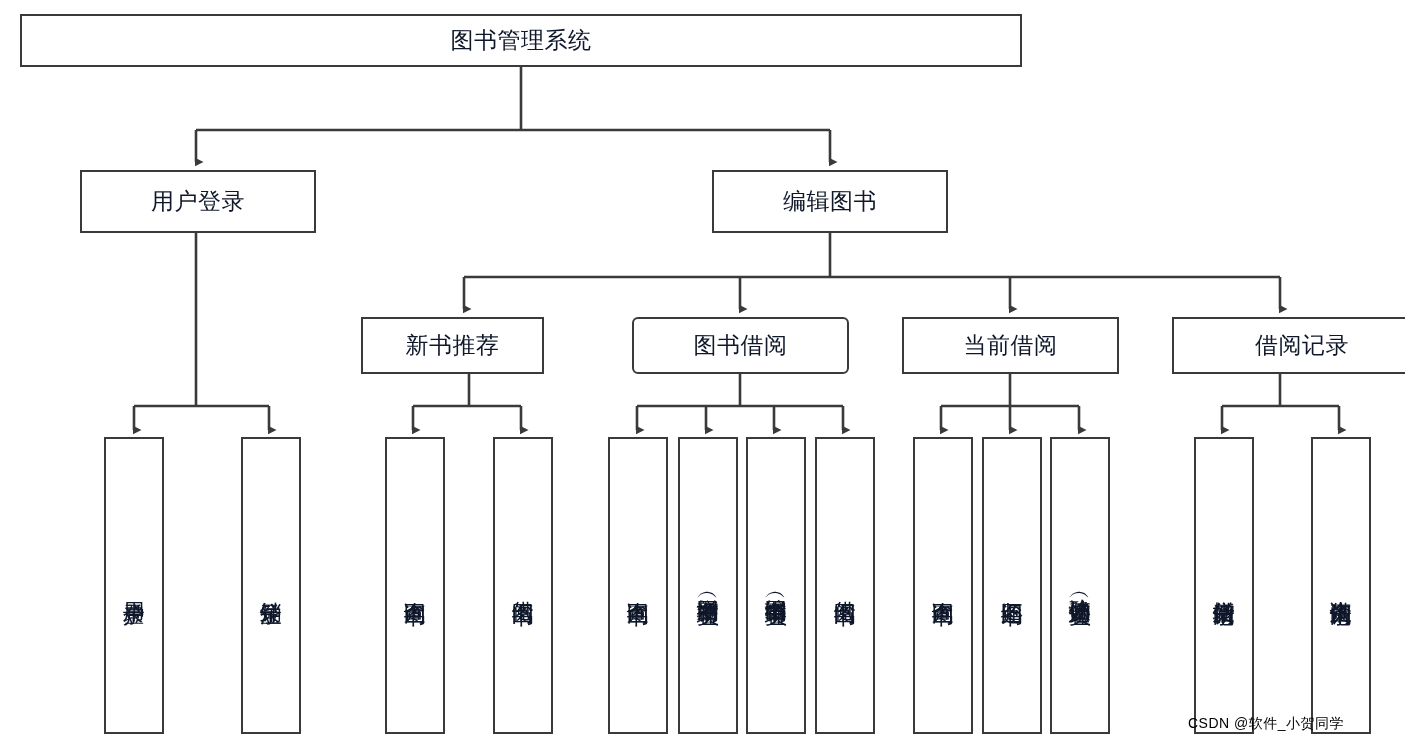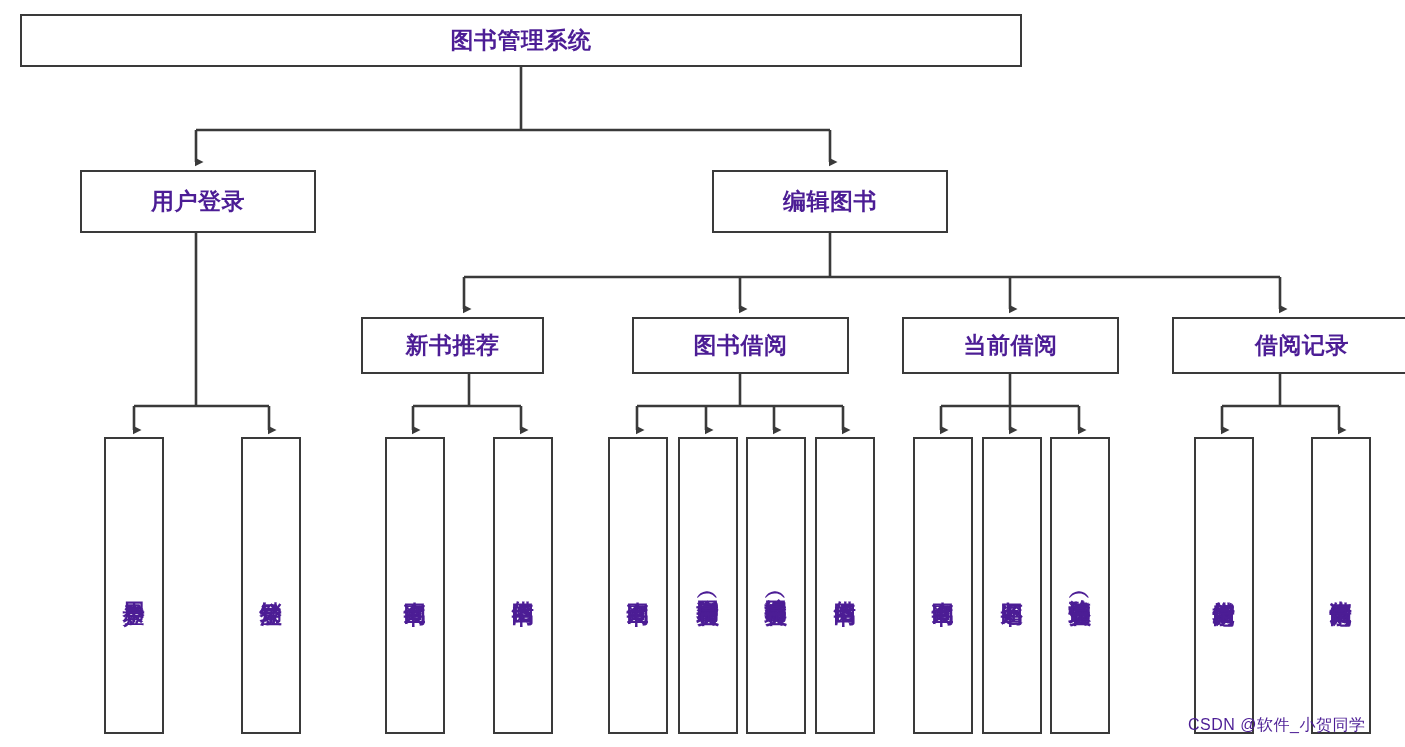--- a/index.html
+++ b/index.html
@@ -33,44 +33,43 @@
     background: #ffffff;
     display: flex;
     align-items: center;
     justify-content: center;
     z-index: 2;
   }
   .node .label {
     font-size: 23px;
     line-height: 1.18;
     letter-spacing: 0.5px;
-    color: #4c1d95;
+    color: #0f172a;
     white-space: nowrap;
-    font-weight: bold;
   }
   .node.vert {
     writing-mode: vertical-rl;
     text-orientation: upright;
   }
   .node.vert .label {
     writing-mode: vertical-rl;
     text-orientation: upright;
     font-size: 22px;
     line-height: 1.06;
     letter-spacing: 1px;
     white-space: normal;
     text-align: center;
     max-height: 270px;
   }
   #watermark {
     position: absolute;
     left: 1188px;
     top: 715px;
-    font-size: 16px;
-    color: #4c1d95;
+    font-size: 14px;
+    color: #000000;
     letter-spacing: 0.5px;
     z-index: 3;
     white-space: nowrap;
   }
 </style>
 </head>
 <body>
 
 <div id="canvas">
 
@@ -131,21 +130,21 @@
   <div class="node" style="left:80px; top:170px; width:236px; height:63px;">
     <span class="label">用户登录</span>
   </div>
   <div class="node" style="left:712px; top:170px; width:236px; height:63px;">
     <span class="label">编辑图书</span>
   </div>
 
   <div class="node" style="left:361px; top:317px; width:183px; height:57px;">
     <span class="label">新书推荐</span>
   </div>
-  <div class="node" style="left:632px; top:317px; width:217px; height:57px;">
+  <div class="node" style="left:632px; top:317px; width:217px; height:57px;border-radius:6px;">
     <span class="label">图书借阅</span>
   </div>
   <div class="node" style="left:902px; top:317px; width:217px; height:57px;">
     <span class="label">当前借阅</span>
   </div>
   <div class="node" style="left:1172px; top:317px; width:260px; height:57px;">
     <span class="label">借阅记录</span>
   </div>
 
   <div class="node vert" style="left:104px; top:437px; width:60px; height:297px;">

